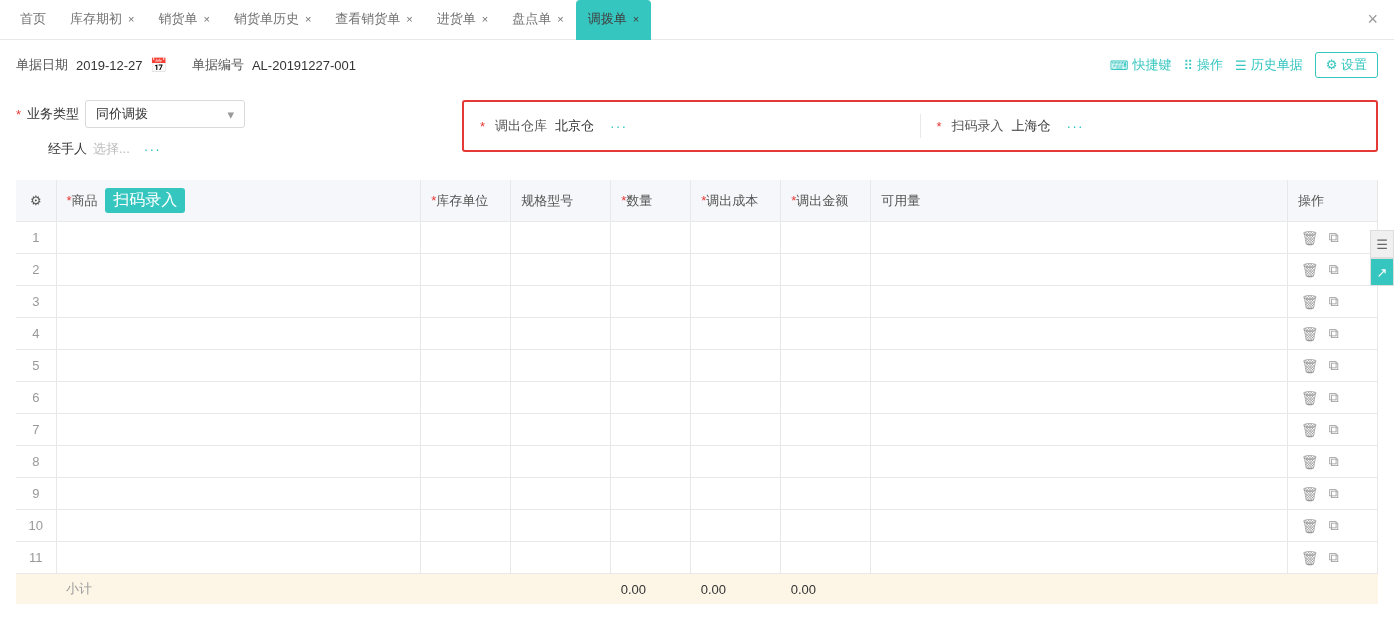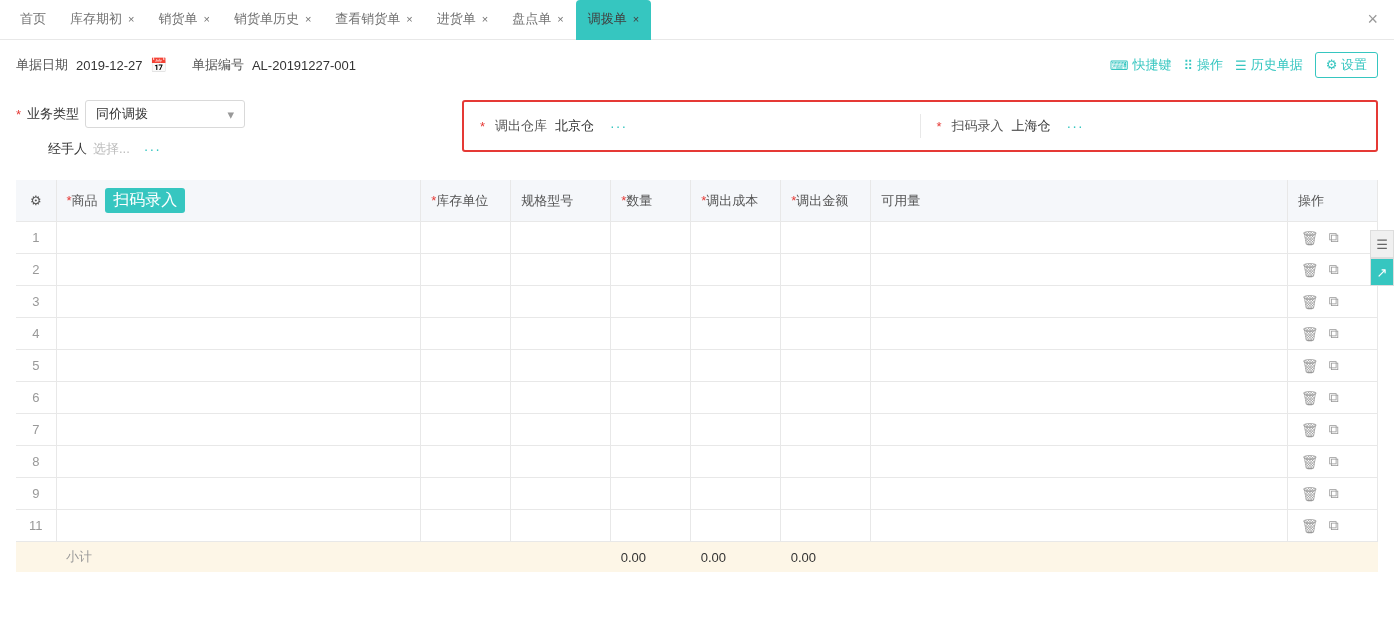--- a/index.html
+++ b/index.html
@@ -519,20 +519,36 @@
       <td></td>
       <td></td>
       <td>
         <span class="ops-cell">
           <span class="op-icon">🗑</span>
           <span class="op-icon">⧉</span>
         </span>
       </td>
     </tr>
           <tr>
+      <td style="text-align:center; color:#999;">10</td>
+      <td></td>
+      <td></td>
+      <td></td>
+      <td></td>
+      <td></td>
+      <td></td>
+      <td></td>
+      <td>
+        <span class="ops-cell">
+          <span class="op-icon">🗑</span>
+          <span class="op-icon">⧉</span>
+        </span>
+      </td>
+    </tr>
+          <tr>
       <td style="text-align:center; color:#999;">11</td>
       <td></td>
       <td></td>
       <td></td>
       <td></td>
       <td></td>
       <td></td>
       <td></td>
       <td>
         <span class="ops-cell">

